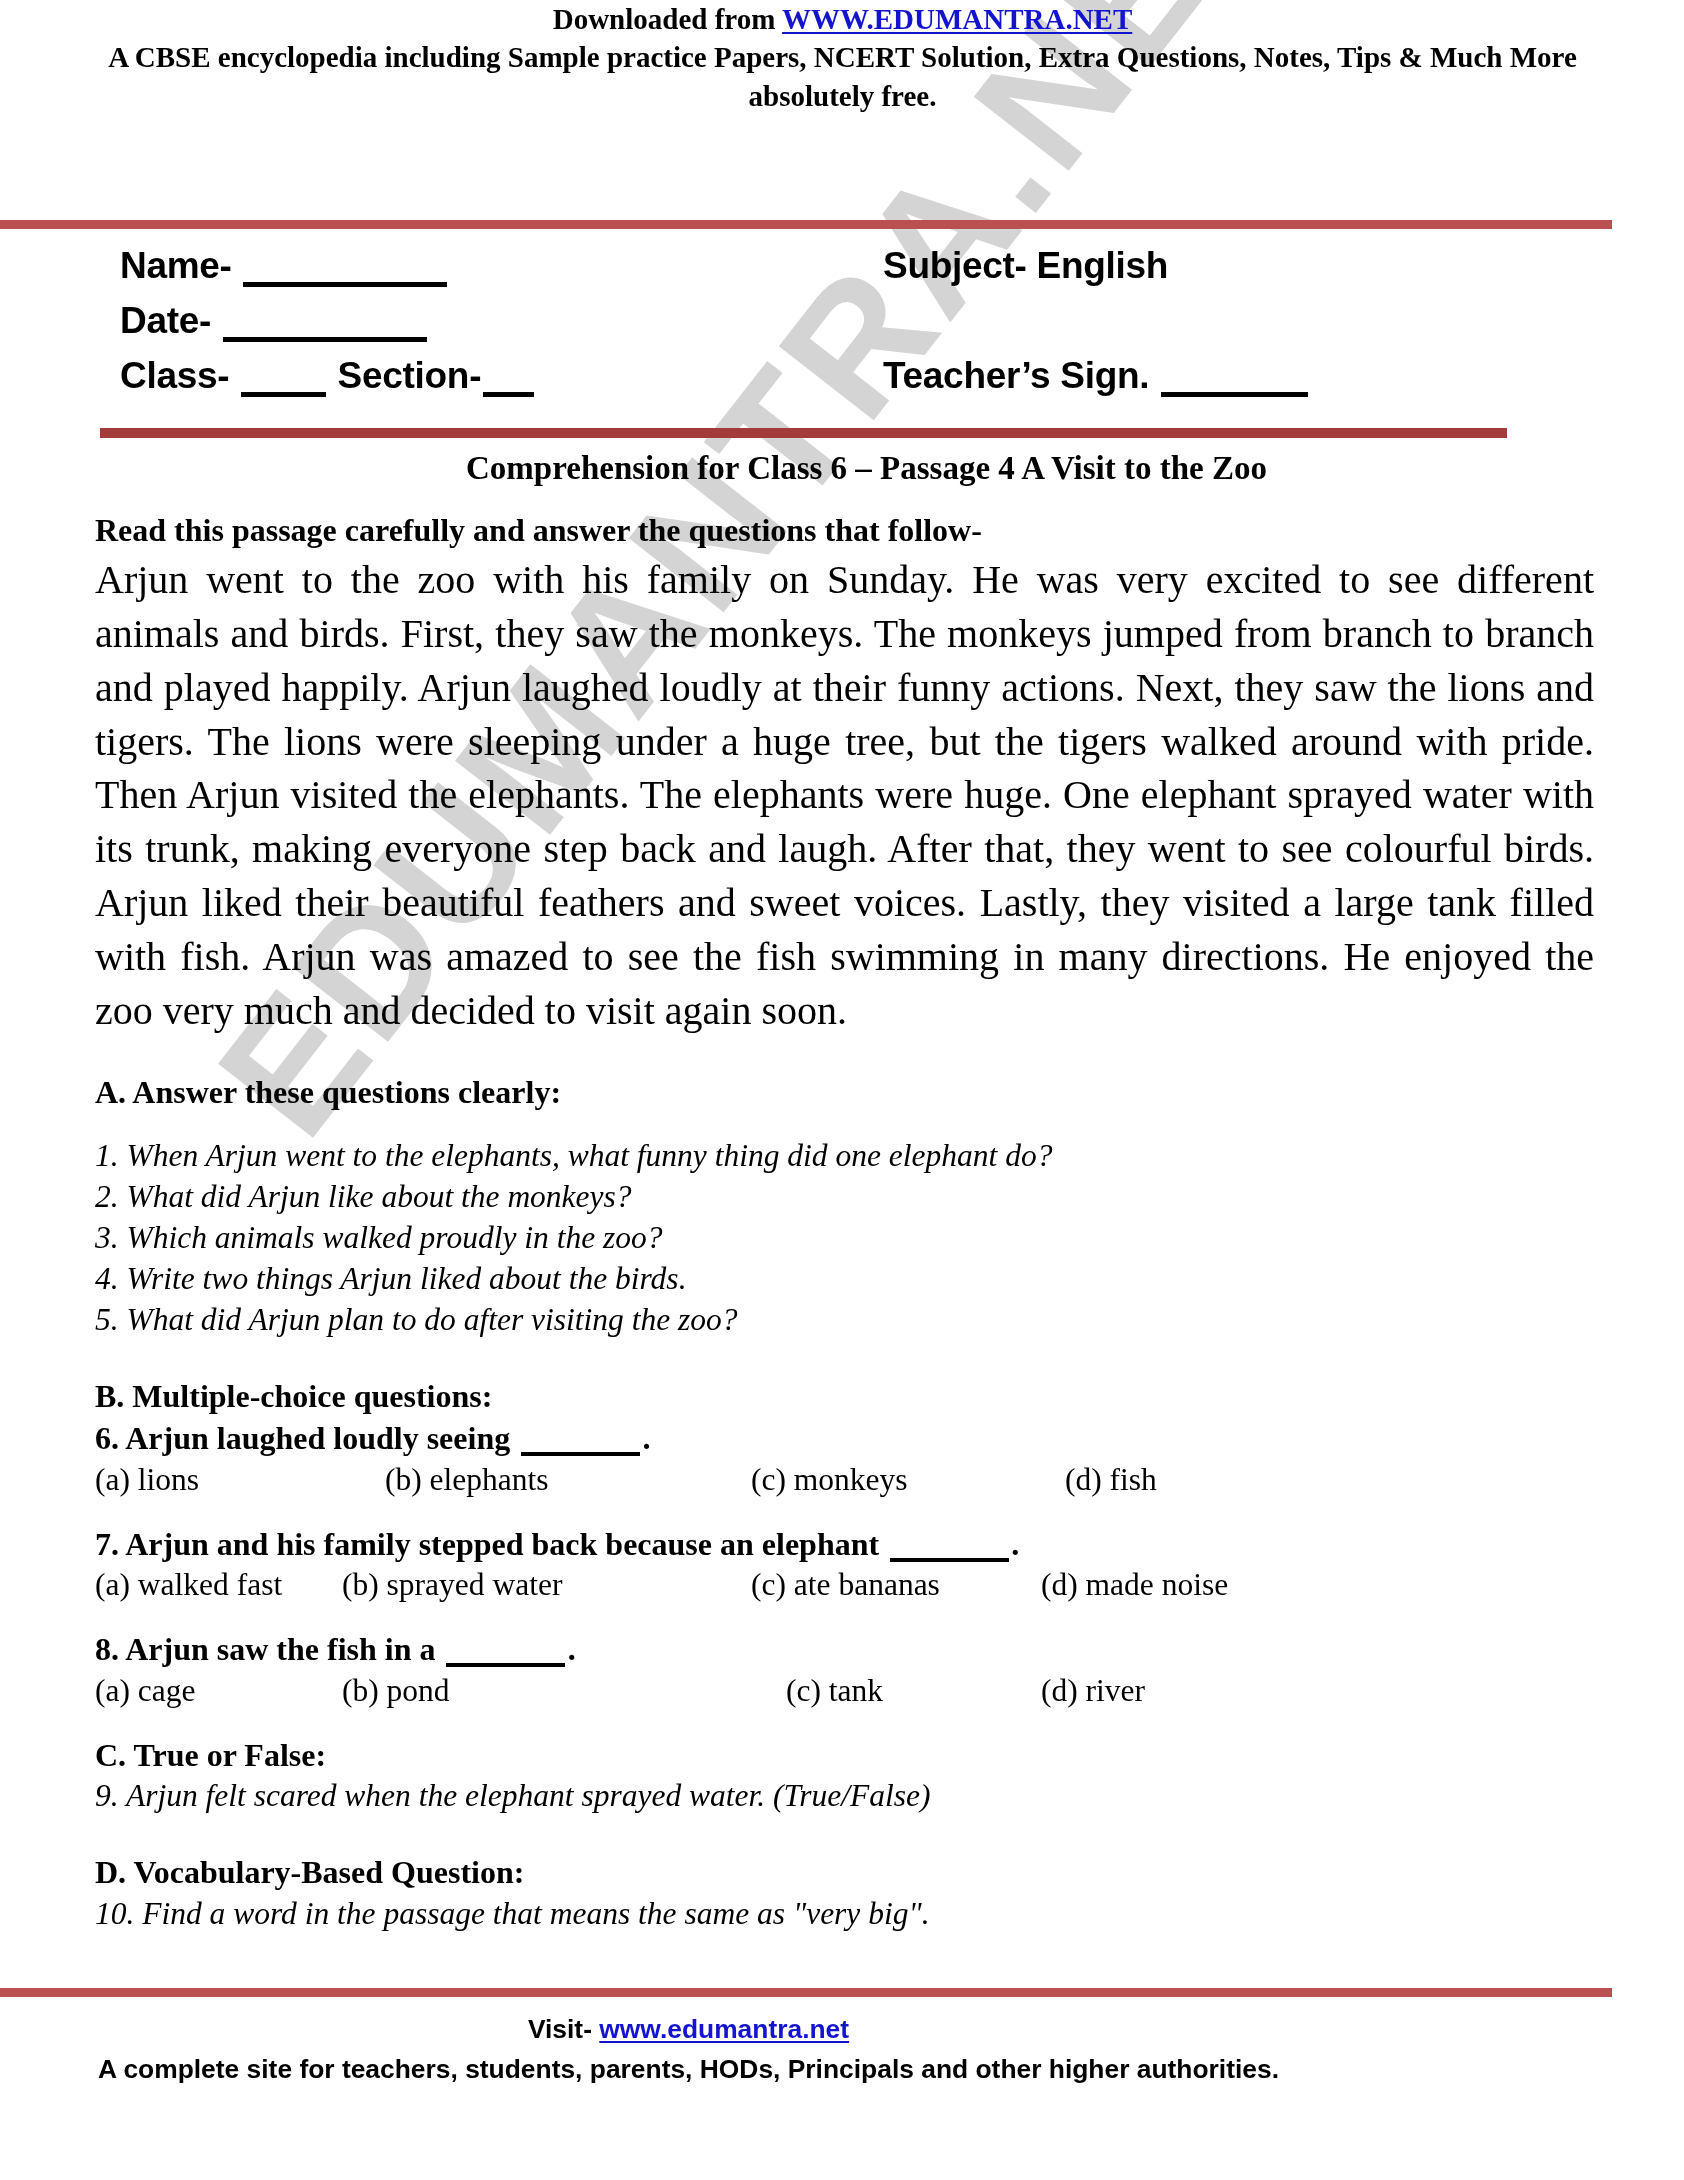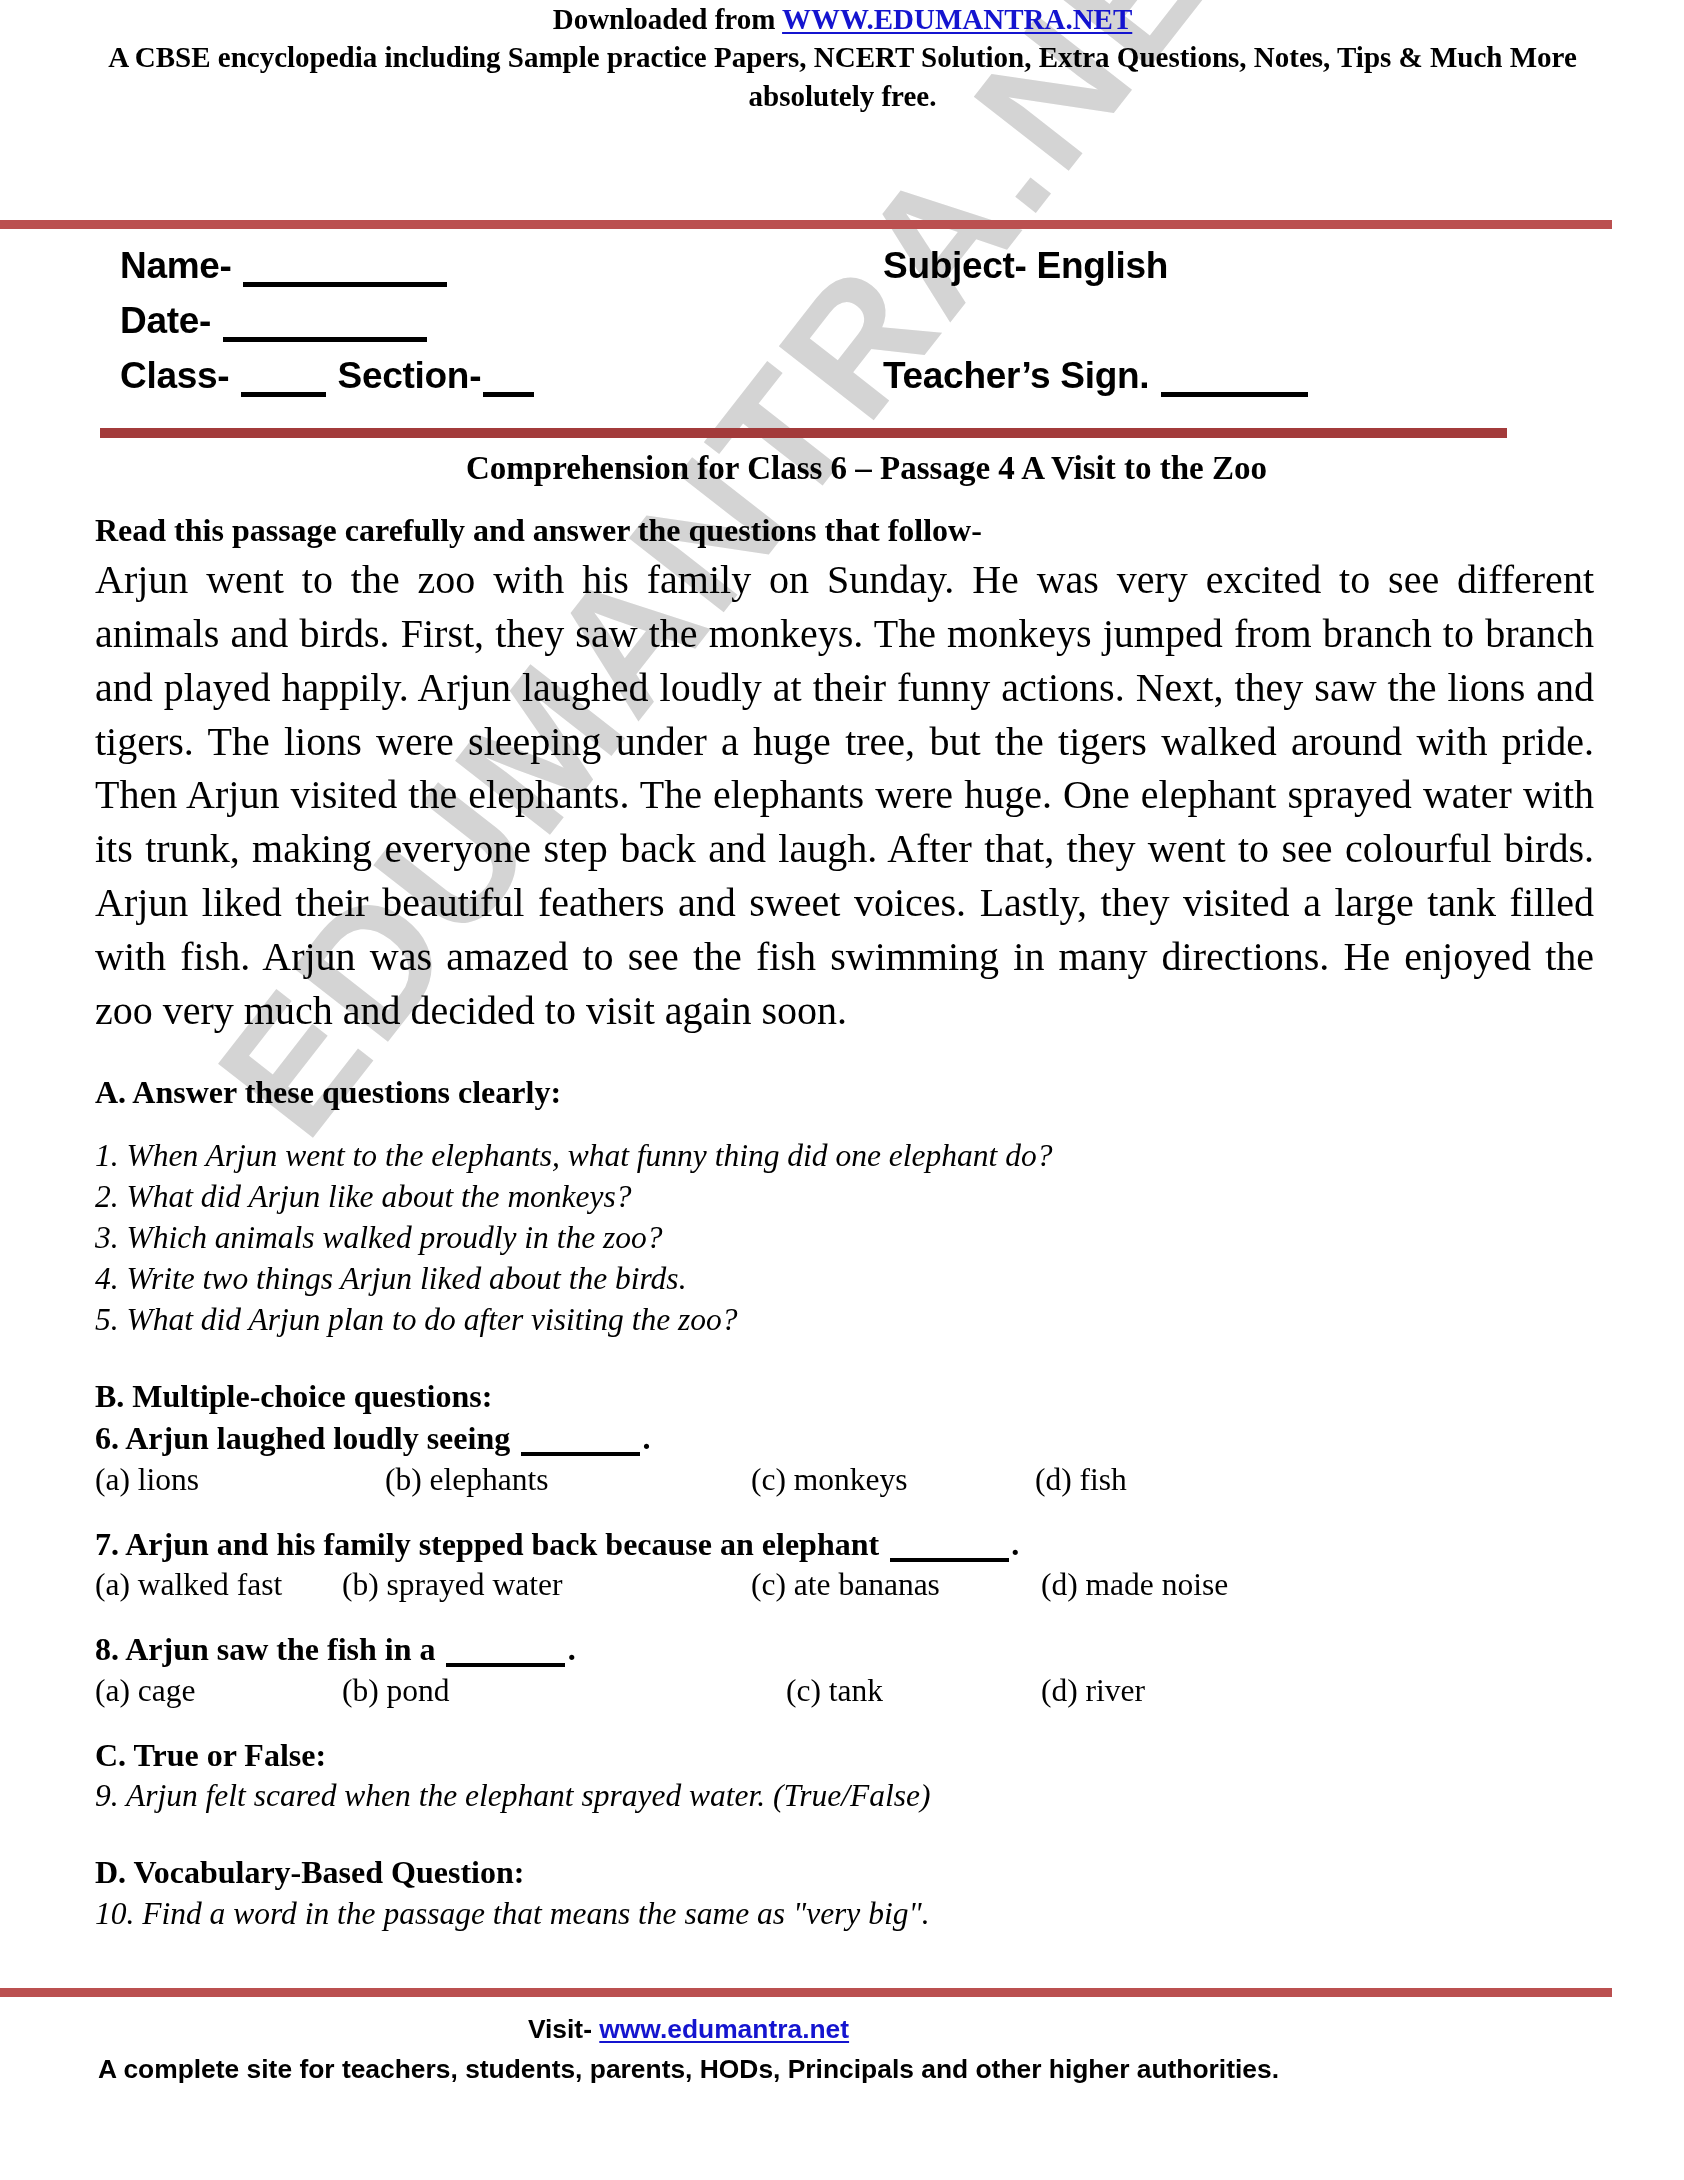--- a/index.html
+++ b/index.html
@@ -275,21 +275,21 @@
 
       <div class="gap-lg"></div>
 
       <div class="sec-head">B. Multiple-choice questions:</div>
 
       <div class="sec-head"><span>6. Arjun laughed loudly seeing</span> <span class="mcq-blank"></span><span>.</span></div>
       <div class="opt-row">
         <span class="opt" style="left:0px">(a) lions</span>
         <span class="opt" style="left:290px">(b) elephants</span>
         <span class="opt" style="left:656px">(c) monkeys</span>
-        <span class="opt" style="left:940px">(d) fish</span>
+        <span class="opt" style="left:970px">(d) fish</span>
       </div>
 
       <div class="gap-md"></div>
 
       <div class="sec-head"><span>7. Arjun and his family stepped back because an elephant</span> <span class="mcq-blank"></span><span>.</span></div>
       <div class="opt-row">
         <span class="opt" style="left:0px">(a) walked fast</span>
         <span class="opt" style="left:247px">(b) sprayed water</span>
         <span class="opt" style="left:656px">(c) ate bananas</span>
         <span class="opt" style="left:946px">(d) made noise</span>

